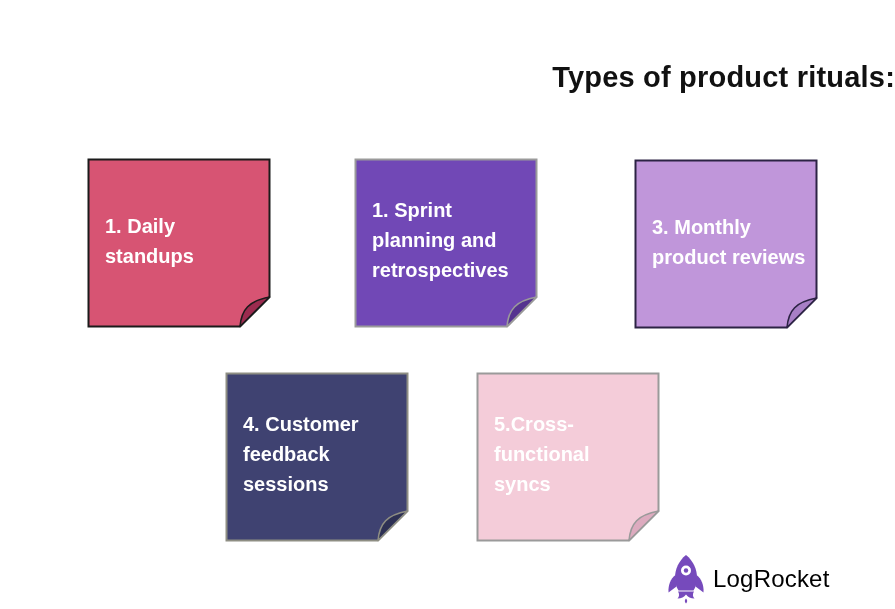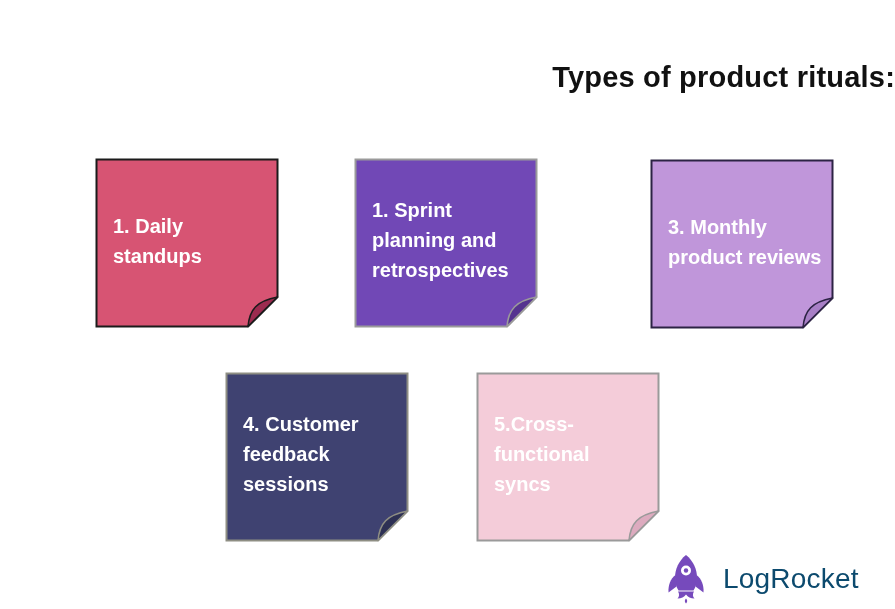--- a/index.html
+++ b/index.html
@@ -33,41 +33,41 @@
     position: absolute;
     left: 18px; right: 12px;
     top: 50%;
     transform: translateY(-53%);
     font-size: 20px;
     font-weight: bold;
     color: #ffffff;
     line-height: 1.5;
     overflow-wrap: break-word;
   }
-  .n1 { left: 95px;  top: 158px; }
+  .n1 { left: 87px;  top: 158px; }
   .n2 { left: 354px; top: 158px; }
-  .n3 { left: 634px; top: 159px; margin-left: 16px; }
+  .n3 { left: 634px; top: 159px; }
   .n4 { left: 225px; top: 372px; border-radius: 32px; }
   .n5 { left: 476px; top: 372px; }
   .logo {
     position: absolute;
     left: 666px; top: 554px;
     height: 50px;
     display: flex;
     align-items: center;
   }
   .rocket {
     width: 40px; height: 50px;
     display: block;
   }
   .wordmark {
-    font-size: 28px;
-    color: #0c4a6e;
+    font-size: 24px;
+    color: #000000;
     letter-spacing: 0.2px;
-    margin-left: 17px;
+    margin-left: 7px;
   }
 </style>
 </head>
 <body>
 
 <h1 class="page-title">Types of product rituals:</h1>
 
 <div class="note n1">
   <svg class="note-svg" viewBox="0 0 184 170" aria-hidden="true">
     <path class="note-body" stroke-width="2" d="M1.5 1.5 L182.5 1.5 L182.5 139 L153 168.5 L1.5 168.5 Z" fill="#d75473" stroke="#1b1b1b"></path>

